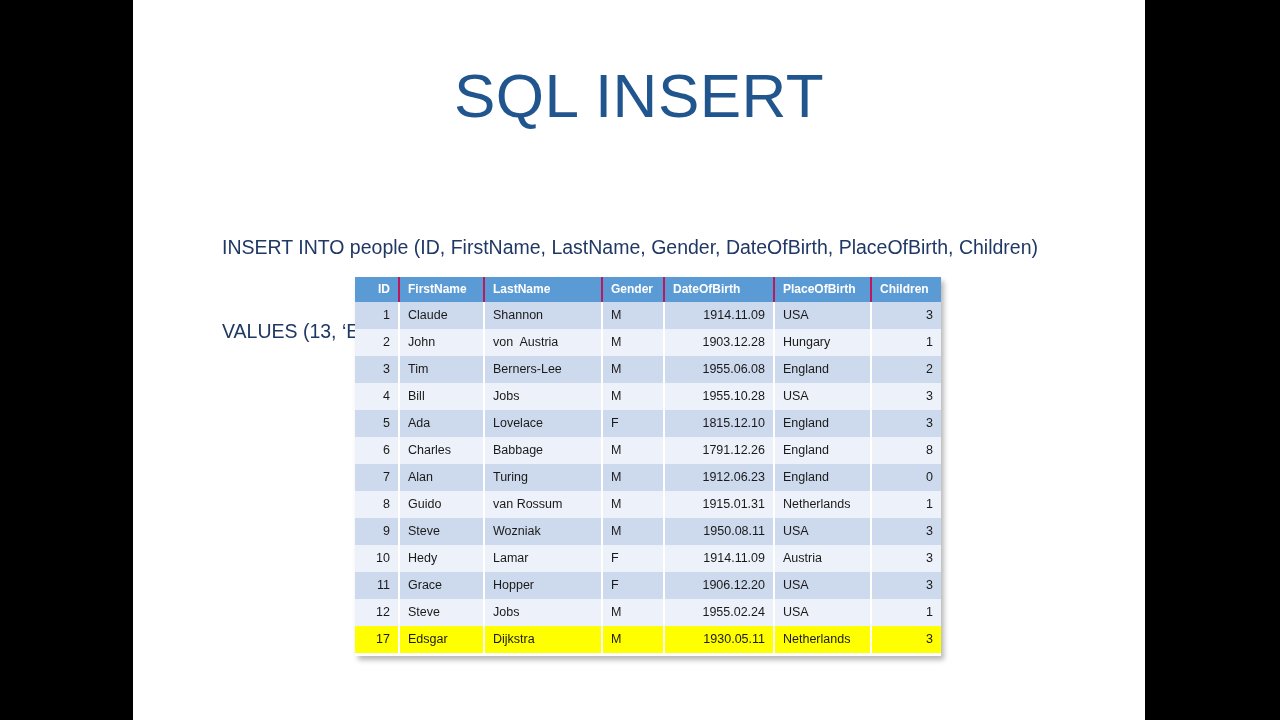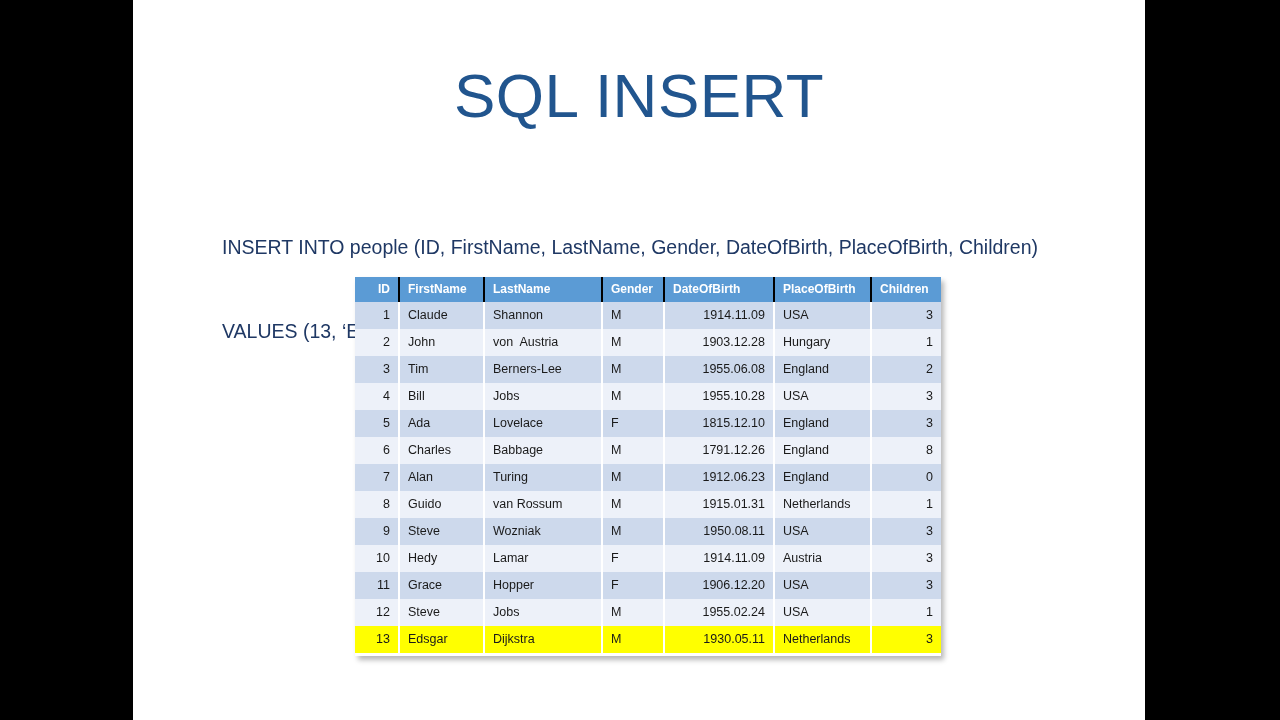--- a/index.html
+++ b/index.html
@@ -86,21 +86,21 @@
     font-family: "Liberation Sans", sans-serif;
     background: #ffffff;
   }
   table#people-table th {
     background: #5B9BD5;
     color: #ffffff;
     font-weight: bold;
     font-size: 12px;
     text-align: left;
     padding: 5px 8px 6px 8px;
-    border-right: 2px solid #000000;
+    border-right: 2px solid #be185d;
     white-space: nowrap;
   }
   table#people-table th.num { text-align: right; }
   table#people-table th:last-child { border-right: none; margin-left: 48px; }
 
   table#people-table td {
     padding: 6px 8px 7px 8px;
     white-space: pre;
     border-right: 2px solid #ffffff;
     font-size: 12.5px;
@@ -263,21 +263,21 @@
             <tr class="row-even">
               <td class="num">12</td>
               <td>Steve</td>
               <td>Jobs</td>
               <td>M</td>
               <td class="num">1955.02.24</td>
               <td>USA</td>
               <td class="num">1</td>
             </tr>
             <tr class="row-hl">
-              <td class="num">13</td>
+              <td class="num">17</td>
               <td>Edsgar</td>
               <td>Dijkstra</td>
               <td>M</td>
               <td class="num">1930.05.11</td>
               <td>Netherlands</td>
               <td class="num">3</td>
             </tr>
           </tbody>
       </table>
     </div>

